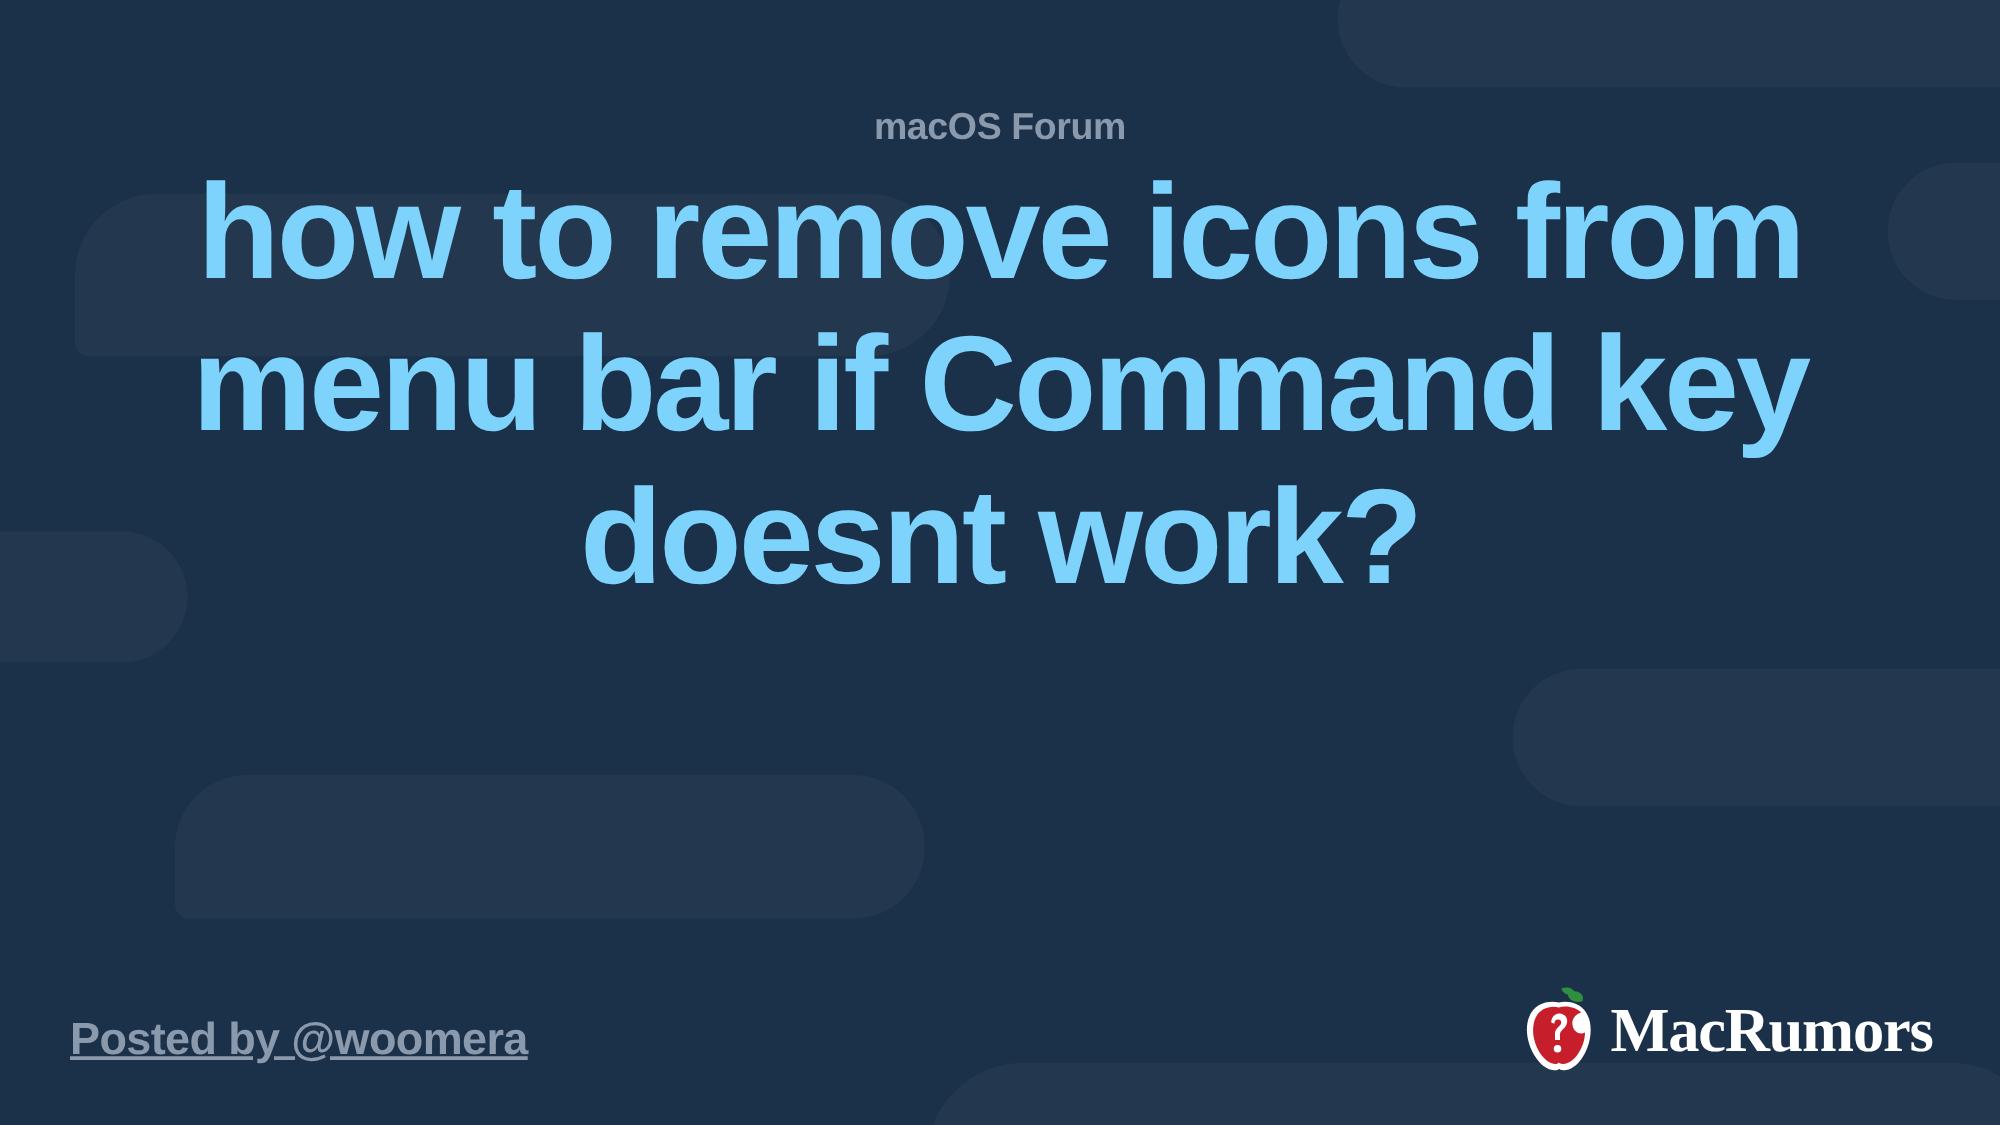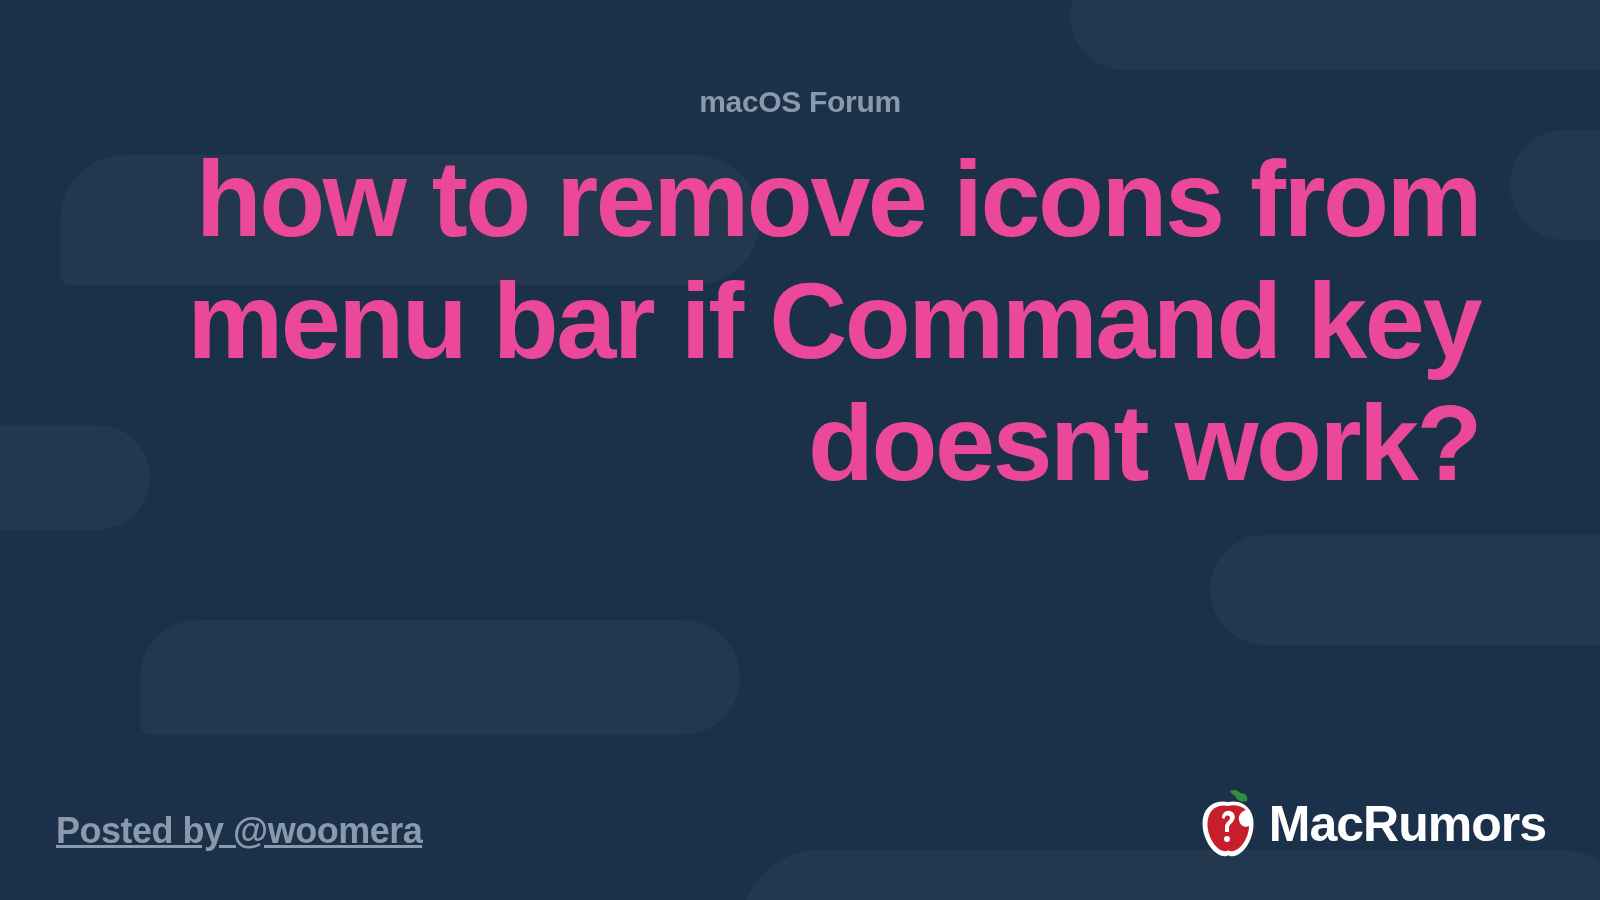--- a/index.html
+++ b/index.html
@@ -29,25 +29,25 @@
     left: 0; right: 0;
     text-align: center;
     color: #8a99ab;
     font-size: 30px;
     font-weight: 700;
     letter-spacing: -0.3px;
     margin-top: 33px;
   }
   .title {
     position: absolute;
-    top: 138px;
+    top: 124px;
     left: 120px;
     right: 120px;
-    text-align: right;
-    color: #ec4899;
+    text-align: center;
+    color: #7dd3fc;
     font-size: 108px;
     line-height: 1.13;
     font-weight: 800;
     letter-spacing: -2.5px;
   }
   .posted-by {
     position: absolute;
     left: 56px;
     bottom: 48px;
     color: #8a99ab;
@@ -62,20 +62,21 @@
     bottom: 40px;
     display: flex;
     align-items: center;
     gap: 10px;
   }
   .logo-text {
     color: #ffffff;
     font-size: 50px;
     font-weight: 800;
     letter-spacing: -1px;
+    font-family: Liberation Serif, serif;
   }
   .logo-icon { width: 62px; height: 72px; display: block; }
 </style>
 </head>
 <body>
 
 <div class="bubble b1"></div>
 <div class="bubble b2"></div>
 <div class="bubble b3"></div>
 <div class="bubble b4"></div>

